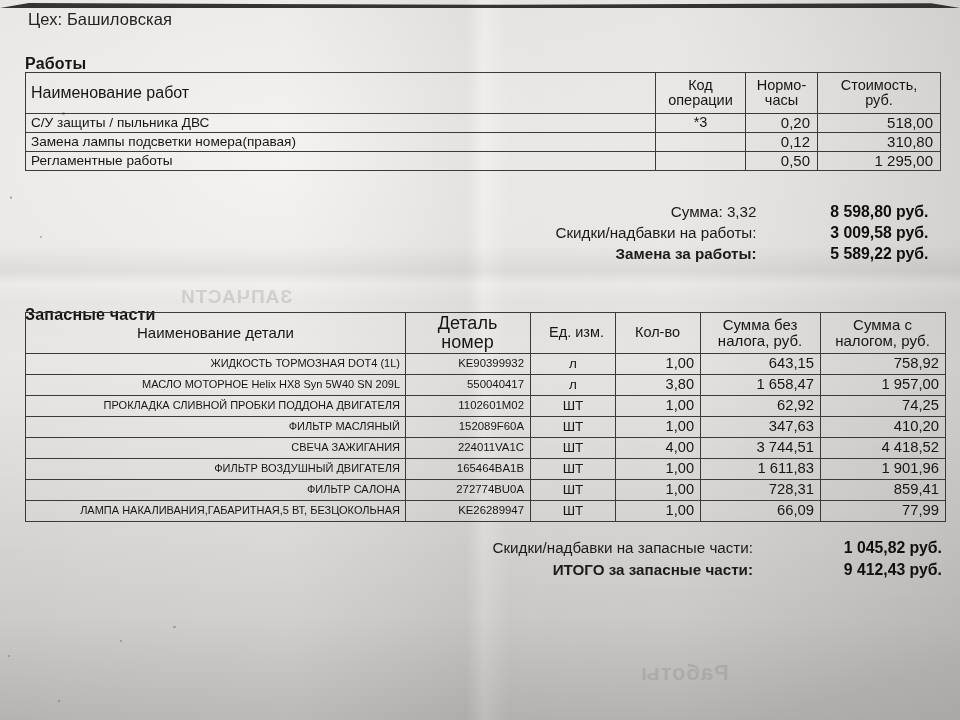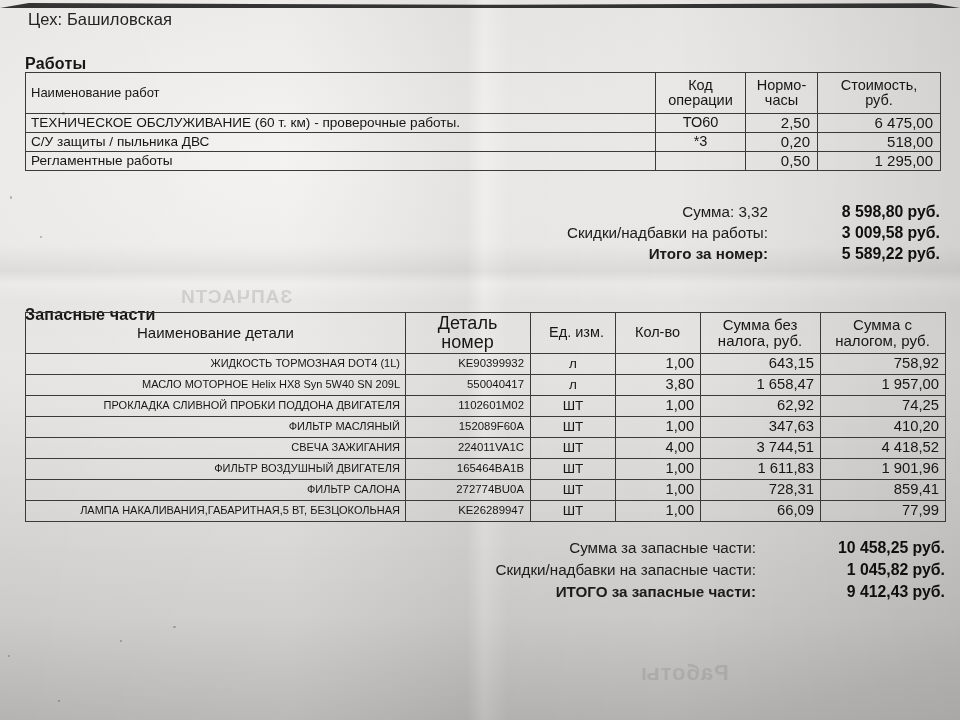--- a/index.html
+++ b/index.html
@@ -70,39 +70,39 @@
   }
   thead td{text-align:center;font-size:15px;vertical-align:middle;}
 
   #works-table{left:25px;top:72px;width:915px;}
   #works-table thead td{height:40px;}
   #works-table tbody td{height:18px;}
   #works-table .c-name{text-align:left;font-size:13.6px;}
   #works-table .c-code{text-align:center;font-size:14.5px;}
   #works-table .c-hours{text-align:right;font-size:15px;padding-right:7px;}
   #works-table .c-cost{text-align:right;font-size:15px;padding-right:7px;}
-  #works-table thead .c-name{font-size:13px;}
+  #works-table thead .c-name{font-size:16px;}
 
   #parts-table{left:25px;top:312px;width:920px;}
   #parts-table thead td{height:40px;}
   #parts-table tbody td{height:20px;}
   #parts-table .p-name{text-align:right;font-size:11px;}
   #parts-table thead .p-name{text-align:center;font-size:15px;}
   #parts-table .p-num{text-align:right;font-size:11.4px;padding-right:6px;}
   #parts-table thead .p-num{text-align:center;font-size:18px;}
   #parts-table .p-unit{text-align:center;font-size:13.5px;}
   #parts-table thead .p-unit{font-size:14.5px;padding-left:12px;}
   #parts-table .p-qty{text-align:right;font-size:14.6px;padding-right:6px;}
   #parts-table thead .p-qty{text-align:center;font-size:14.5px;}
   #parts-table .p-sum{text-align:right;font-size:14.8px;padding-right:6px;}
   #parts-table thead .p-sum{text-align:center;font-size:15px;}
 
   
   .totals{position:absolute;}
-  .total-row{display:flex;align-items:baseline;justify-content:flex-end;}
+  .total-row{display:flex;align-items:baseline;justify-content:center;}
   .total-label{text-align:right;font-size:15.2px;color:#1b1b1b;}
   .total-value{text-align:right;font-weight:bold;font-size:15.8px;color:#0f0f0f;}
   .total-row.bold .total-label{font-weight:bold;}
 
   #works-totals{left:380px;top:203px;width:560px;}
   #works-totals .total-label{width:365px;padding-right:12px;}
   #works-totals .total-value{width:160px;}
   #works-totals .total-row{height:21px;}
 
   #parts-totals{left:330px;top:539px;width:615px;}
@@ -154,51 +154,51 @@
           <span>часы</span>
         </td>
         <td class="c-code">
           <span>Стоимость,</span><br>
           <span>руб.</span>
         </td>
       </tr>
     </thead>
     <tbody id="works-body">
         <tr>
-          <td class="c-name">ТЕХНИЧЕСКОЕ ОБСЛУЖИВАНИЕ (60 т. км) - проверочные работы.</td>
-          <td class="c-code">ТО60</td>
-          <td class="c-hours">2,50</td>
-          <td class="c-cost">6 475,00</td>
-        </tr>
-        <tr>
           <td class="c-name">С/У защиты / пыльника ДВС</td>
           <td class="c-code">*3</td>
           <td class="c-hours">0,20</td>
           <td class="c-cost">518,00</td>
         </tr>
         <tr>
+          <td class="c-name">Замена лампы подсветки номера(правая)</td>
+          <td class="c-code"></td>
+          <td class="c-hours">0,12</td>
+          <td class="c-cost">310,80</td>
+        </tr>
+        <tr>
           <td class="c-name">Регламентные работы</td>
           <td class="c-code"></td>
           <td class="c-hours">0,50</td>
           <td class="c-cost">1 295,00</td>
         </tr>
       </tbody>
   </table>
 
   <div class="totals" id="works-totals">
       <div class="total-row">
         <div class="total-label">Сумма: 3,32</div>
         <div class="total-value">8 598,80 руб.</div>
       </div>
       <div class="total-row">
         <div class="total-label">Скидки/надбавки на работы:</div>
         <div class="total-value">3 009,58 руб.</div>
       </div>
       <div class="total-row bold">
-        <div class="total-label">Итого за номер:</div>
+        <div class="total-label">Замена за работы:</div>
         <div class="total-value">5 589,22 руб.</div>
       </div>
     </div>
 
   <div class="txt section-title" id="parts-title">Запасные части</div>
 
   <table id="parts-table">
     <colgroup>
       <col style="width:380px">
         <col style="width:125px">
@@ -286,24 +286,20 @@
           <td class="p-unit">ШТ</td>
           <td class="p-qty">1,00</td>
           <td class="p-sum">66,09</td>
           <td class="p-sum">77,99</td>
         </tr>
       </tbody>
   </table>
 
   <div class="totals" id="parts-totals">
       <div class="total-row">
-        <div class="total-label">Сумма за запасные части:</div>
-        <div class="total-value">10 458,25 руб.</div>
-      </div>
-      <div class="total-row">
         <div class="total-label">Скидки/надбавки на запасные части:</div>
         <div class="total-value">1 045,82 руб.</div>
       </div>
       <div class="total-row bold">
         <div class="total-label">ИТОГО за запасные части:</div>
         <div class="total-value">9 412,43 руб.</div>
       </div>
     </div>
 
   <div class="speck" style="left:62px;top:112px;width:3px;height:3px;"></div>

